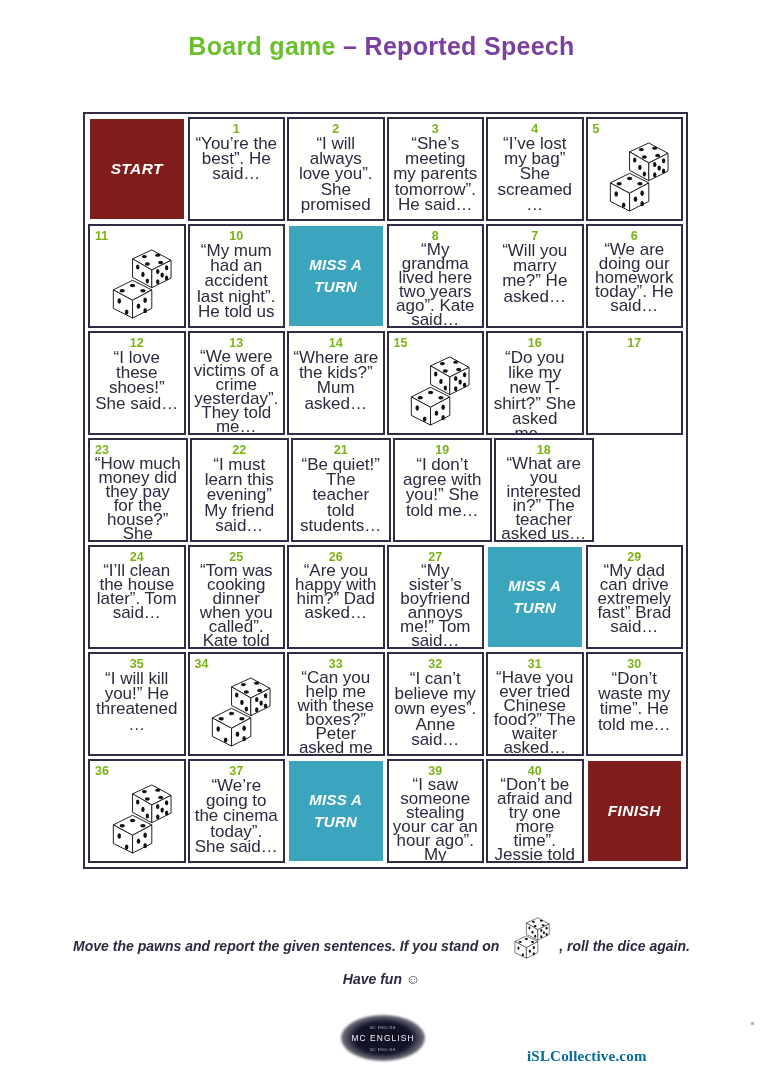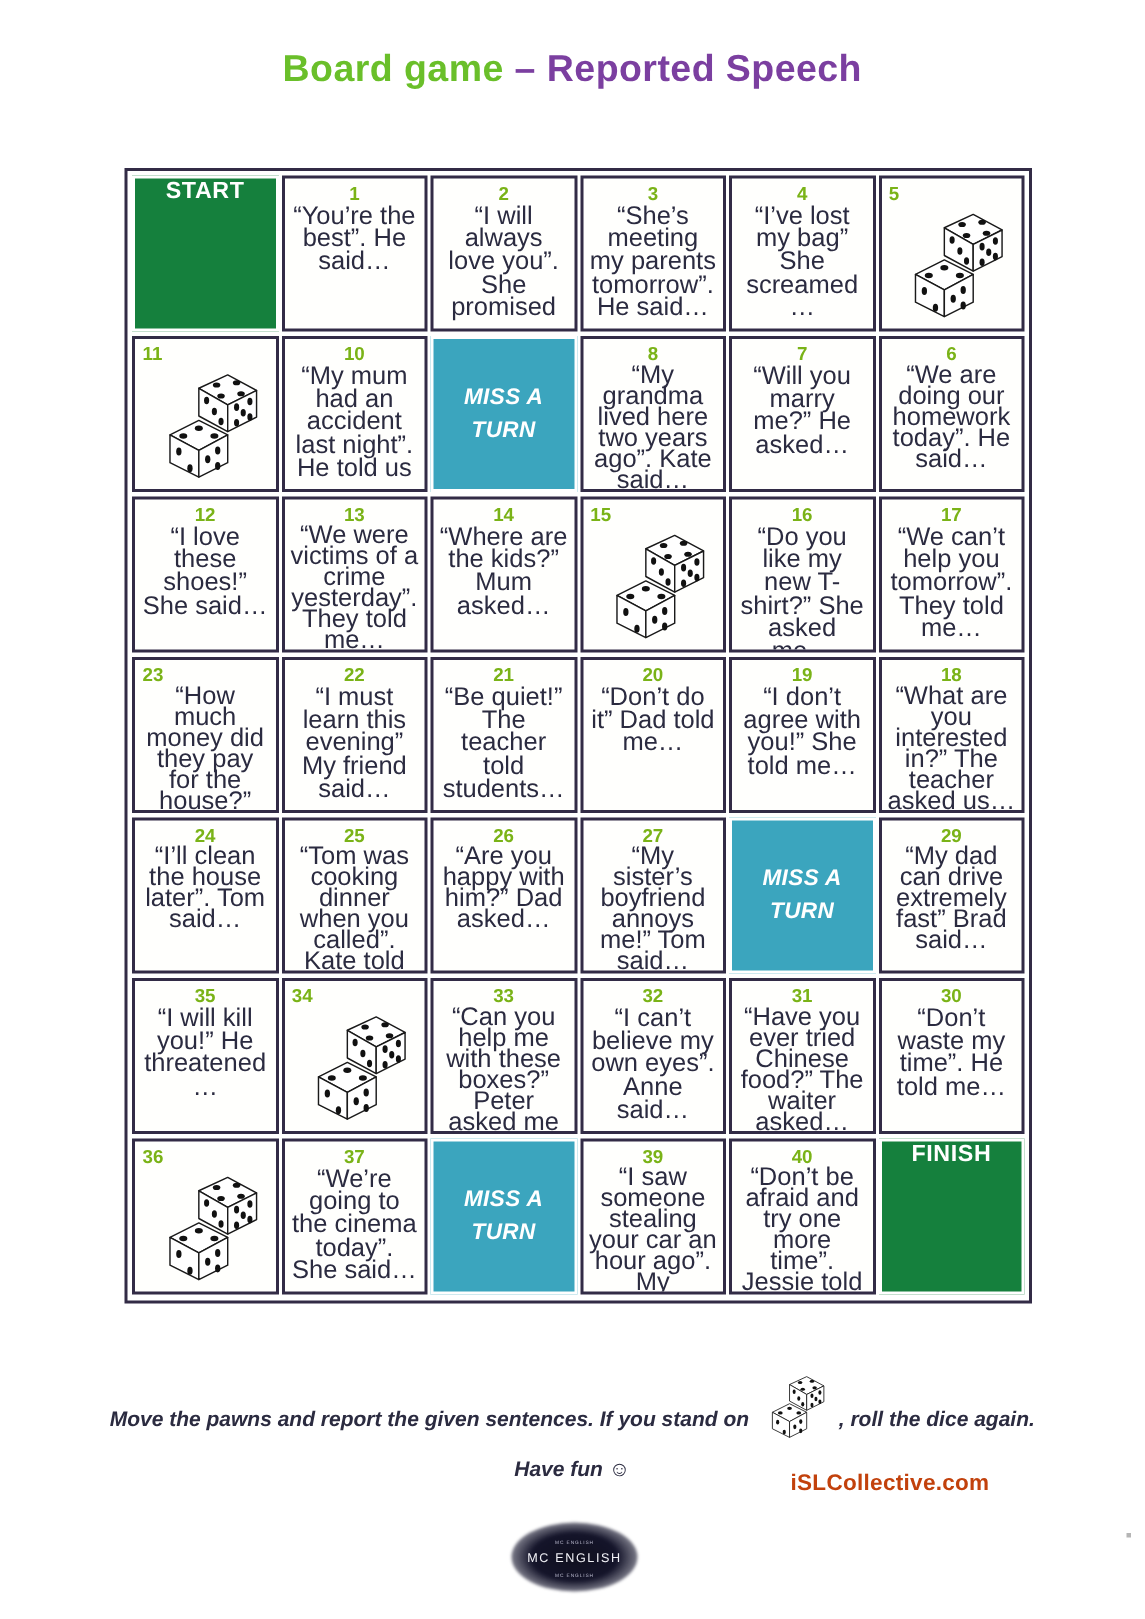--- a/index.html
+++ b/index.html
@@ -84,25 +84,26 @@
     word-wrap: break-word;
     hyphens: none;
   }
   .cell-text.small {
     font-size: 17px;
     line-height: 14px;
   }
 
   
   .cell.endpoint {
-    background: #15803d;
+    background: #7f1d1d;
     border-color: #ffffff;
     display: flex;
-    align-items: flex-start;
+    align-items: center;
     justify-content: center;
+    font-style: italic;
   }
   .cell.endpoint .endpoint-label {
     color: #ffffff;
     font-weight: bold;
     font-size: 15.5px;
     letter-spacing: 0.4px;
   }
   .cell.miss {
     background: #3BA5BE;
     border-color: #ffffff;
@@ -185,25 +186,26 @@
     width: 84px;
     text-align: center;
     color: #f2f2f7;
     font-size: 8.4px;
     letter-spacing: 1.1px;
     font-weight: normal;
   }
   #watermark {
     position: absolute;
     left: 527px;
-    top: 980px;
-    color: #c2410c;
+    top: 1048px;
+    color: #0369a1;
     font-size: 15px;
     font-weight: bold;
     letter-spacing: 0.2px;
+    font-family: Liberation Serif, serif;
   }
   #watermark-dot {
     position: absolute;
     left: 751px;
     top: 1022px;
     width: 3px;
     height: 3px;
     background: #b5b5b5;
   }
 </style>
@@ -435,47 +437,40 @@
       </div>
       <div class="cell">
         <div class="cell-inner">
           <div class="cell-num">16</div>
           <div class="cell-text">“Do you like my new T-shirt?” She asked me…</div>
         </div>
       </div>
       <div class="cell">
         <div class="cell-inner">
           <div class="cell-num">17</div>
-          <div class="cell-text">“We can’t help you tomorrow”. They told me…</div>
         </div>
       </div>
     </div>
     <div class="board-row">
       <div class="cell">
         <div class="cell-inner">
           <div class="cell-num left">23</div>
           <div class="cell-text small">“How much money did they pay for the house?” She asked…</div>
         </div>
       </div>
       <div class="cell">
         <div class="cell-inner">
           <div class="cell-num">22</div>
           <div class="cell-text">“I must learn this evening” My friend said…</div>
         </div>
       </div>
       <div class="cell">
         <div class="cell-inner">
           <div class="cell-num">21</div>
           <div class="cell-text">“Be quiet!” The teacher told students…</div>
-        </div>
-      </div>
-      <div class="cell">
-        <div class="cell-inner">
-          <div class="cell-num">20</div>
-          <div class="cell-text">“Don’t do it” Dad told me…</div>
         </div>
       </div>
       <div class="cell">
         <div class="cell-inner">
           <div class="cell-num">19</div>
           <div class="cell-text">“I don’t agree with you!” She told me…</div>
         </div>
       </div>
       <div class="cell">
         <div class="cell-inner">

